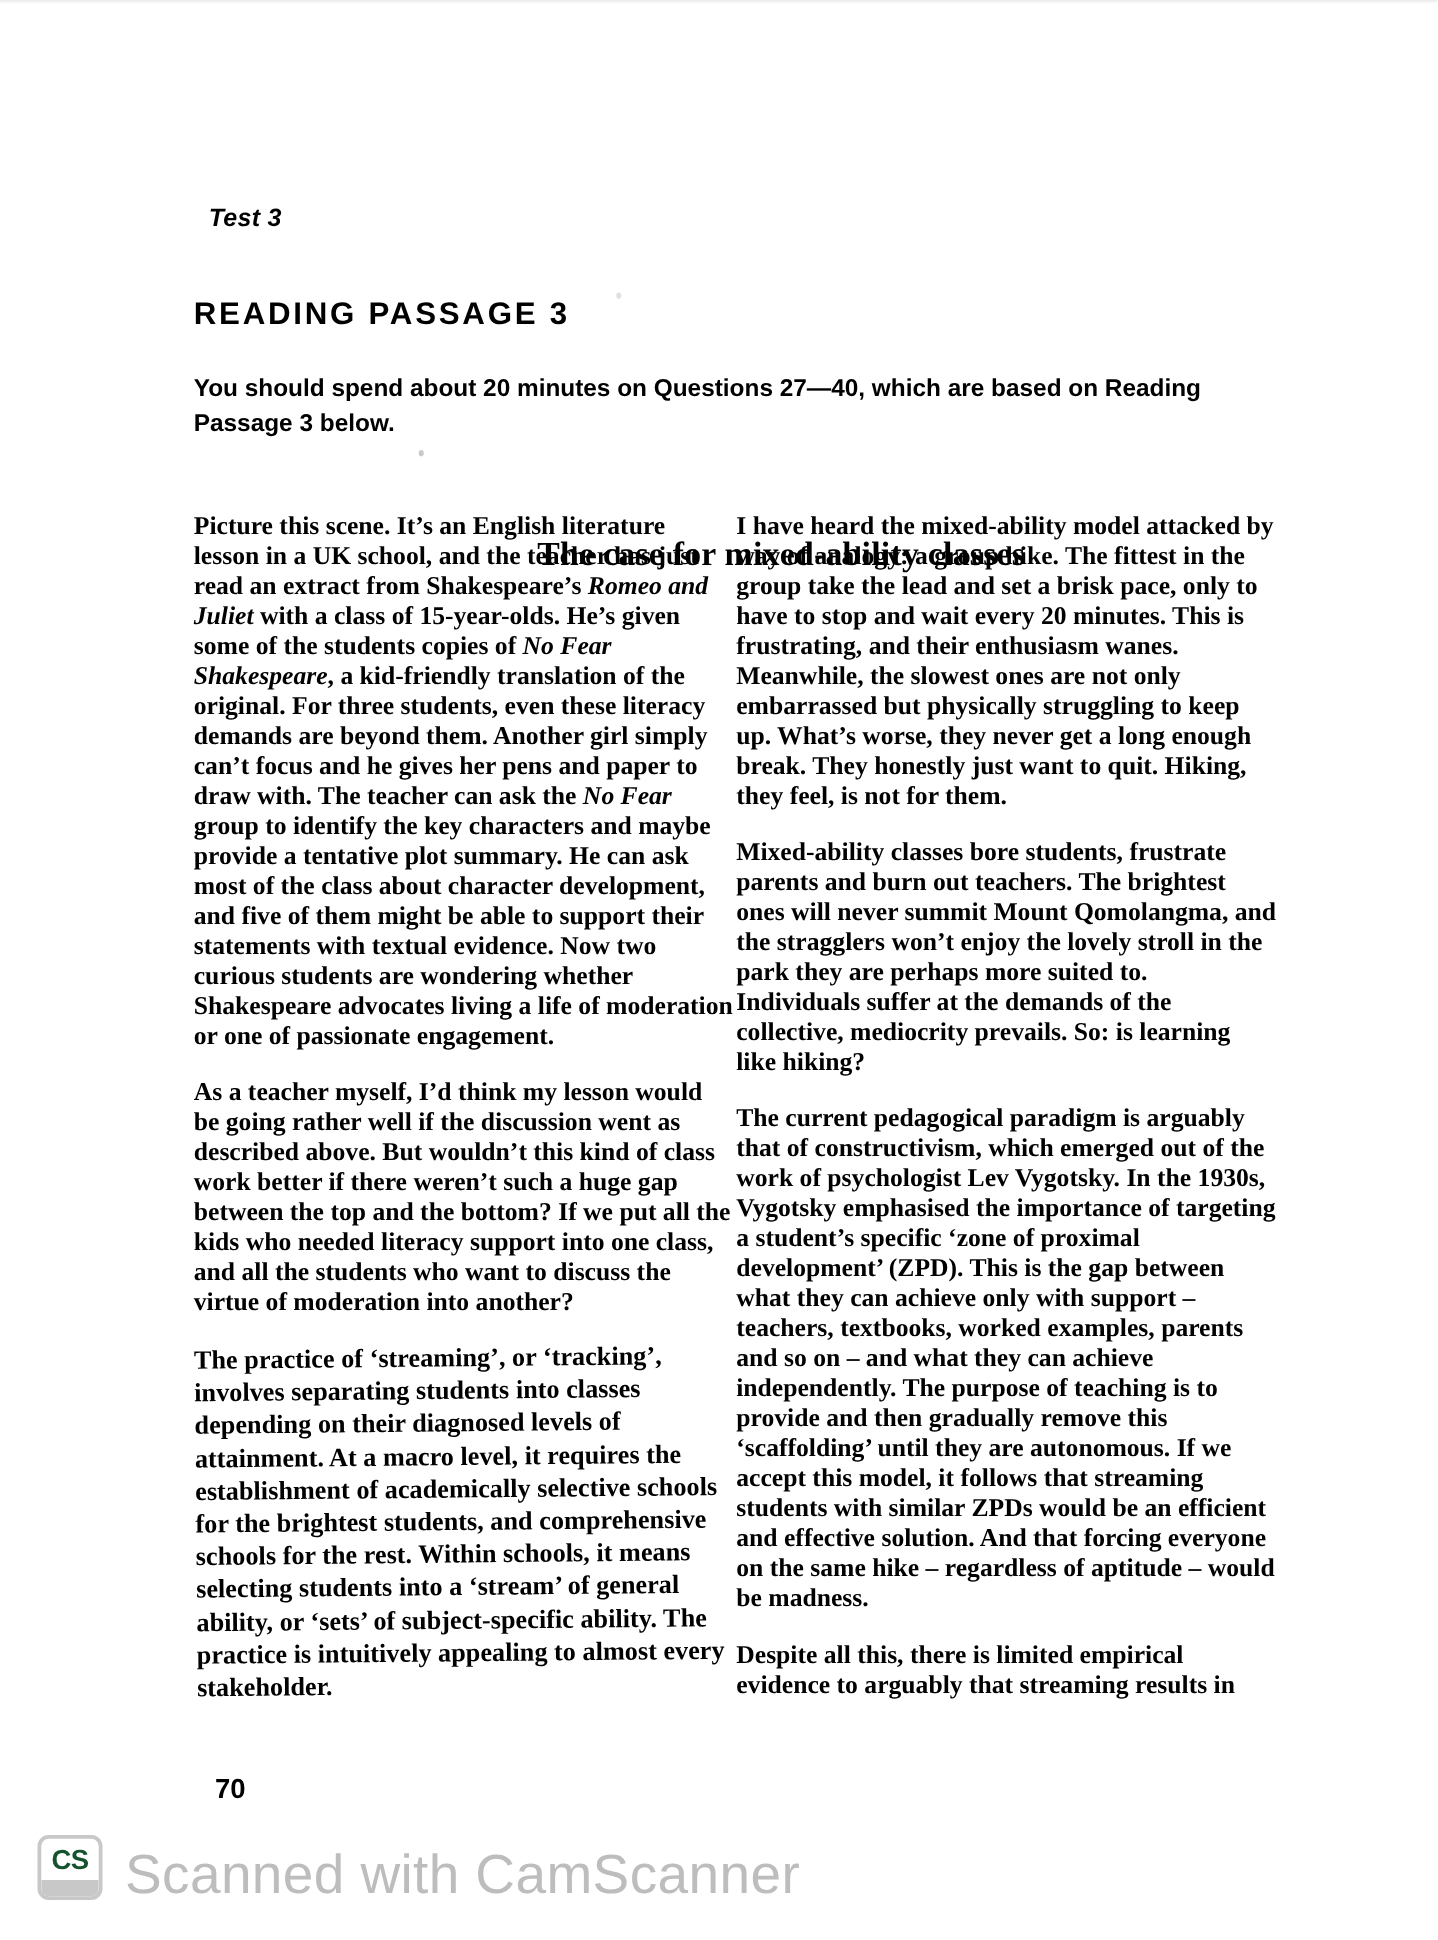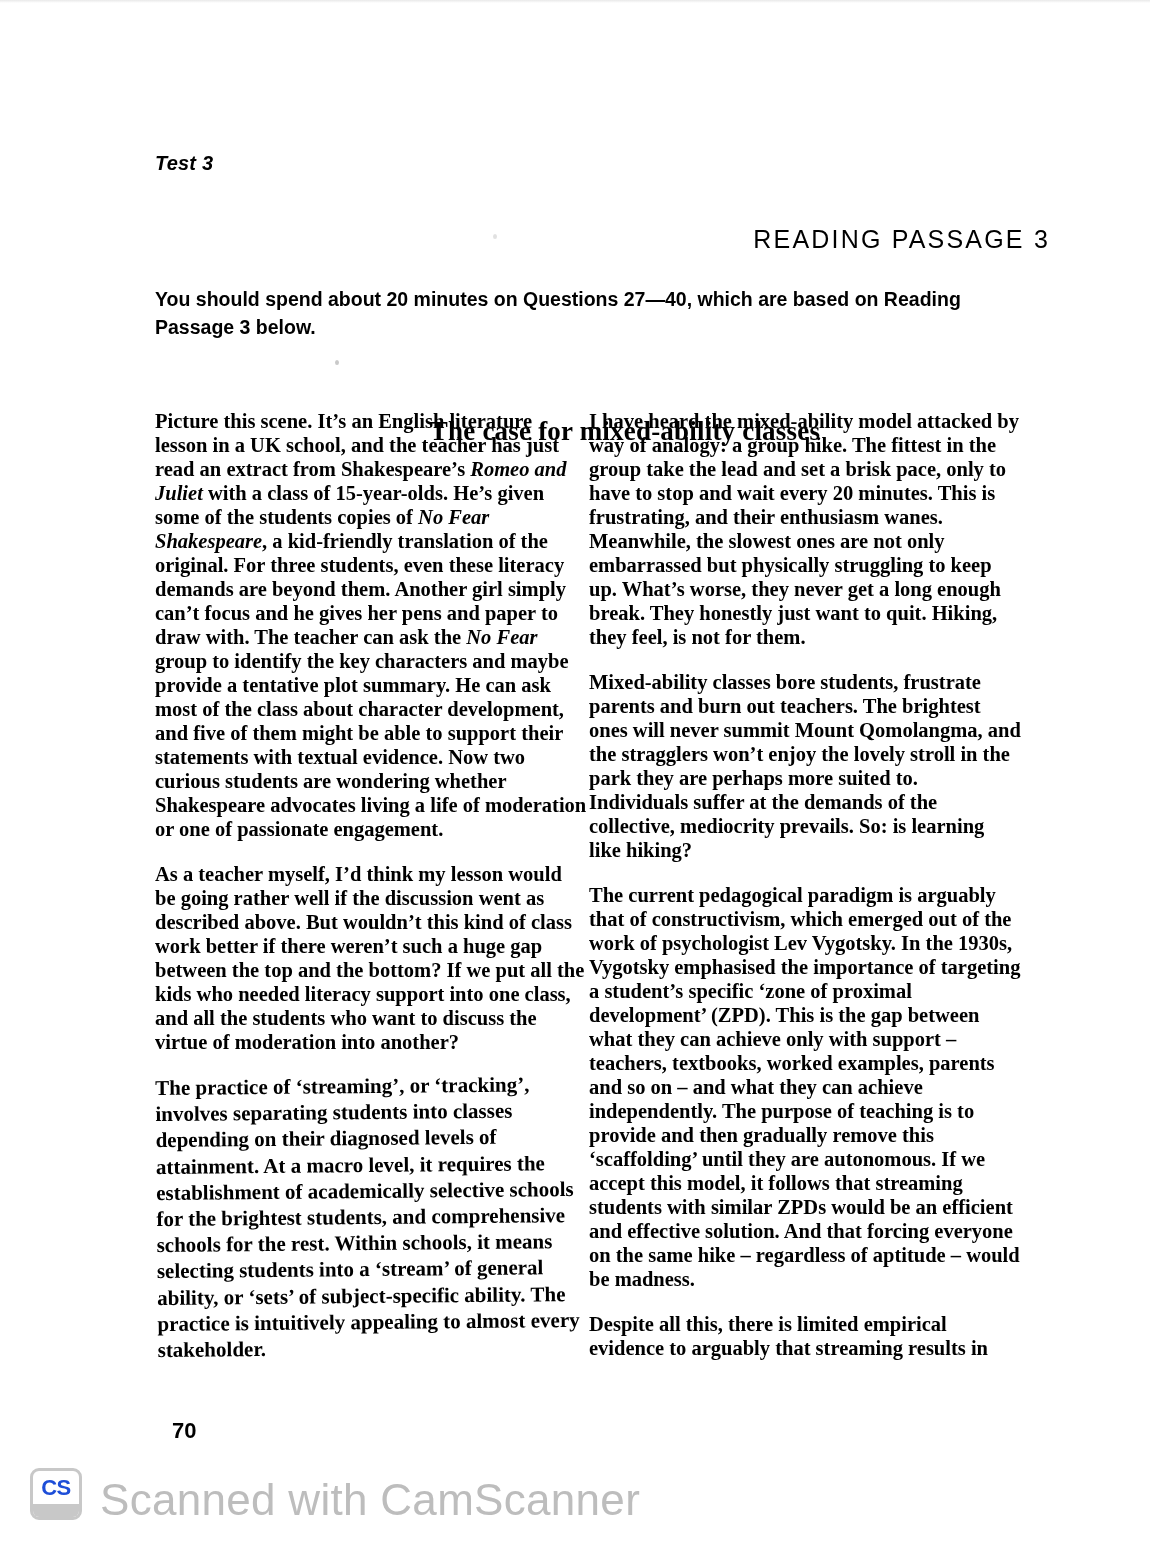--- a/index.html
+++ b/index.html
@@ -33,30 +33,29 @@
     width: 895px;
   }
 
   
   .test-label {
     font-family: "Liberation Sans", sans-serif;
     font-style: italic;
     font-weight: bold;
     font-size: 20px;
     letter-spacing: 0.2px;
-    margin: 0;
+    margin: 12px;
   }
 
   .passage-heading {
     font-family: "Liberation Sans", sans-serif;
-    font-weight: normal;
+    font-weight: bold;
     font-size: 25px;
     letter-spacing: 2.2px;
     margin: 50px 0 0 0;
-    text-align: right;
   }
 
   .instructions {
     font-family: "Liberation Sans", sans-serif;
     font-weight: bold;
     font-size: 19.5px;
     line-height: 1.42;
     margin: 32px 0 0 0;
     width: 880px;
   }
@@ -151,21 +150,21 @@
   }
   .cs-badge .cs-text {
     position: absolute;
     top: 4px;
     left: 0;
     right: 0;
     text-align: center;
     font-family: "Liberation Sans", sans-serif;
     font-weight: bold;
     font-size: 22px;
-    color: #1d4ed8;
+    color: #14532d;
     letter-spacing: -0.5px;
   }
   .cs-badge .cs-bar {
     position: absolute;
     bottom: 0;
     left: 0;
     right: 0;
     height: 13px;
     background: #c8c8c8;
   }

